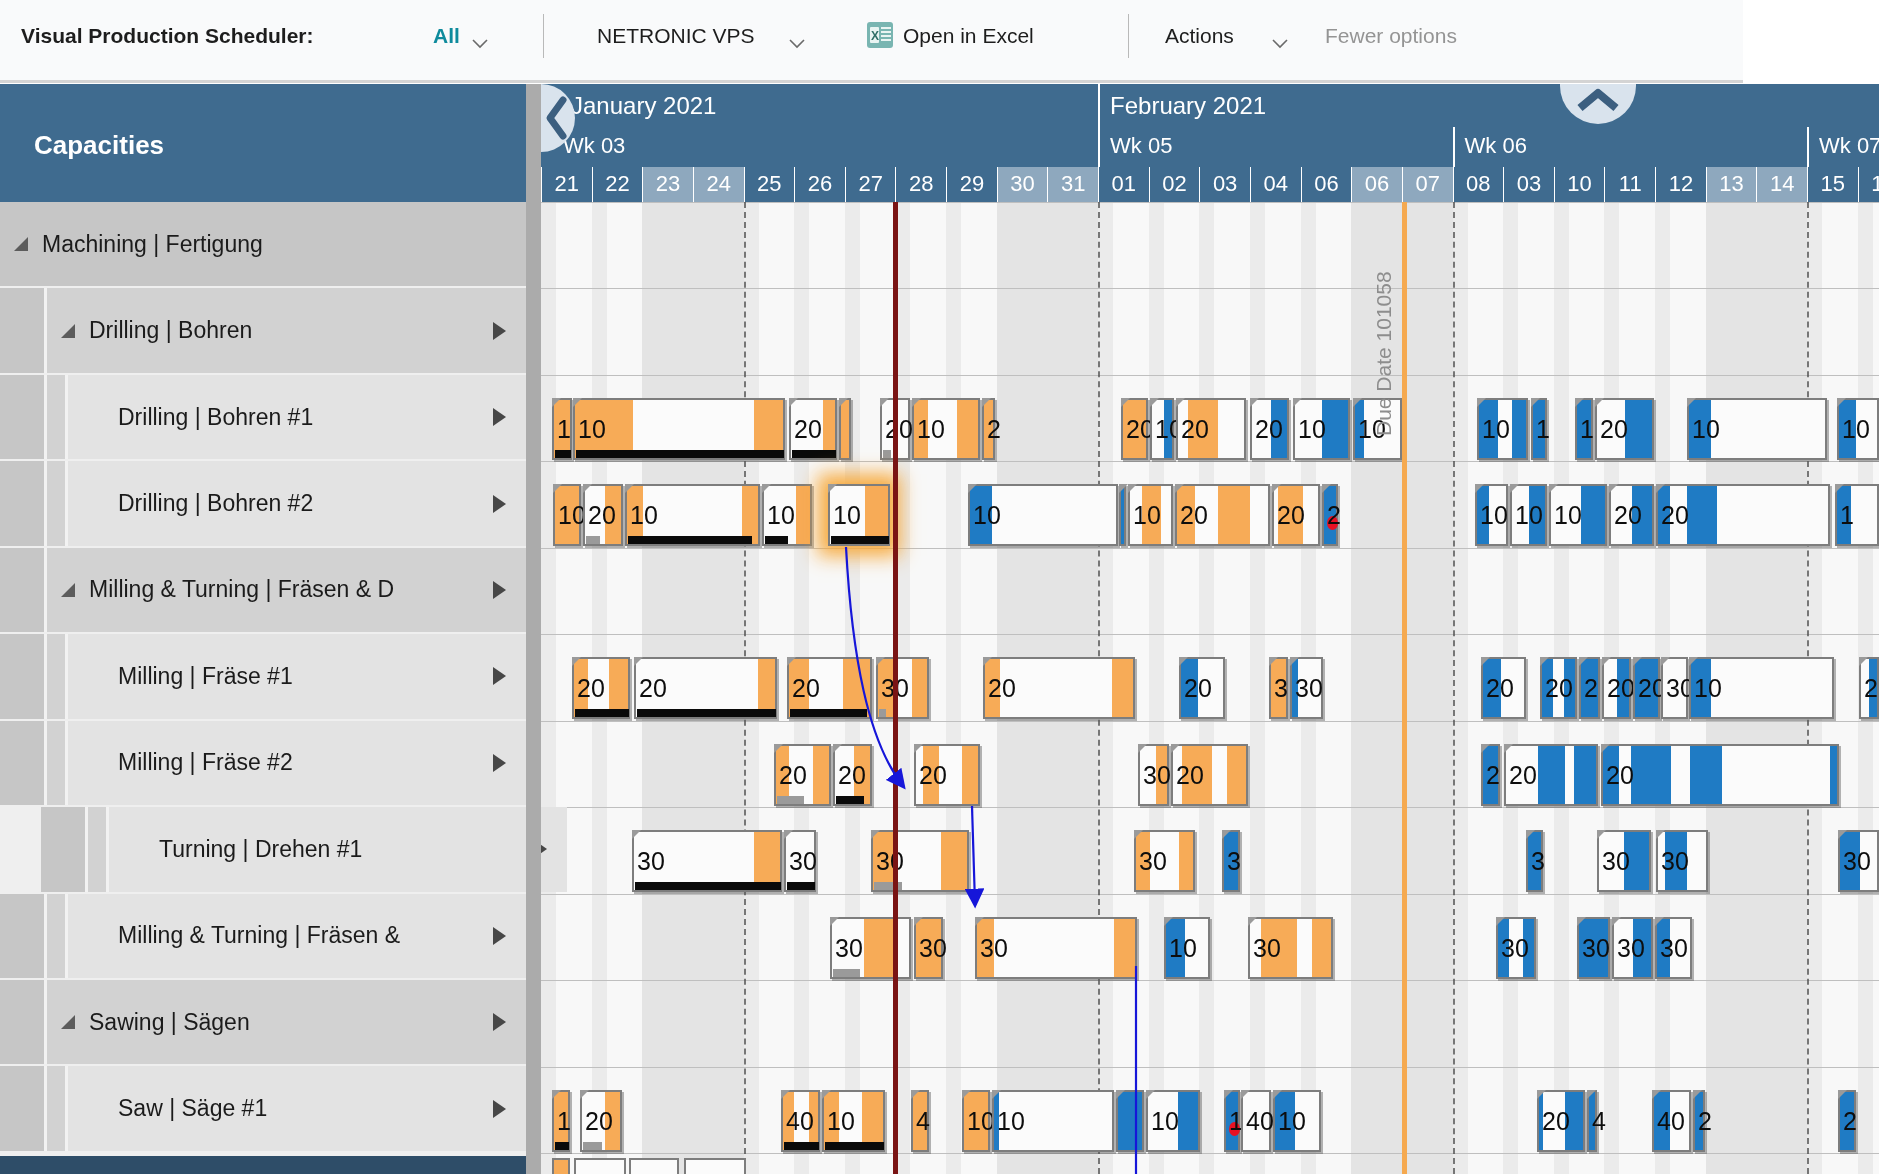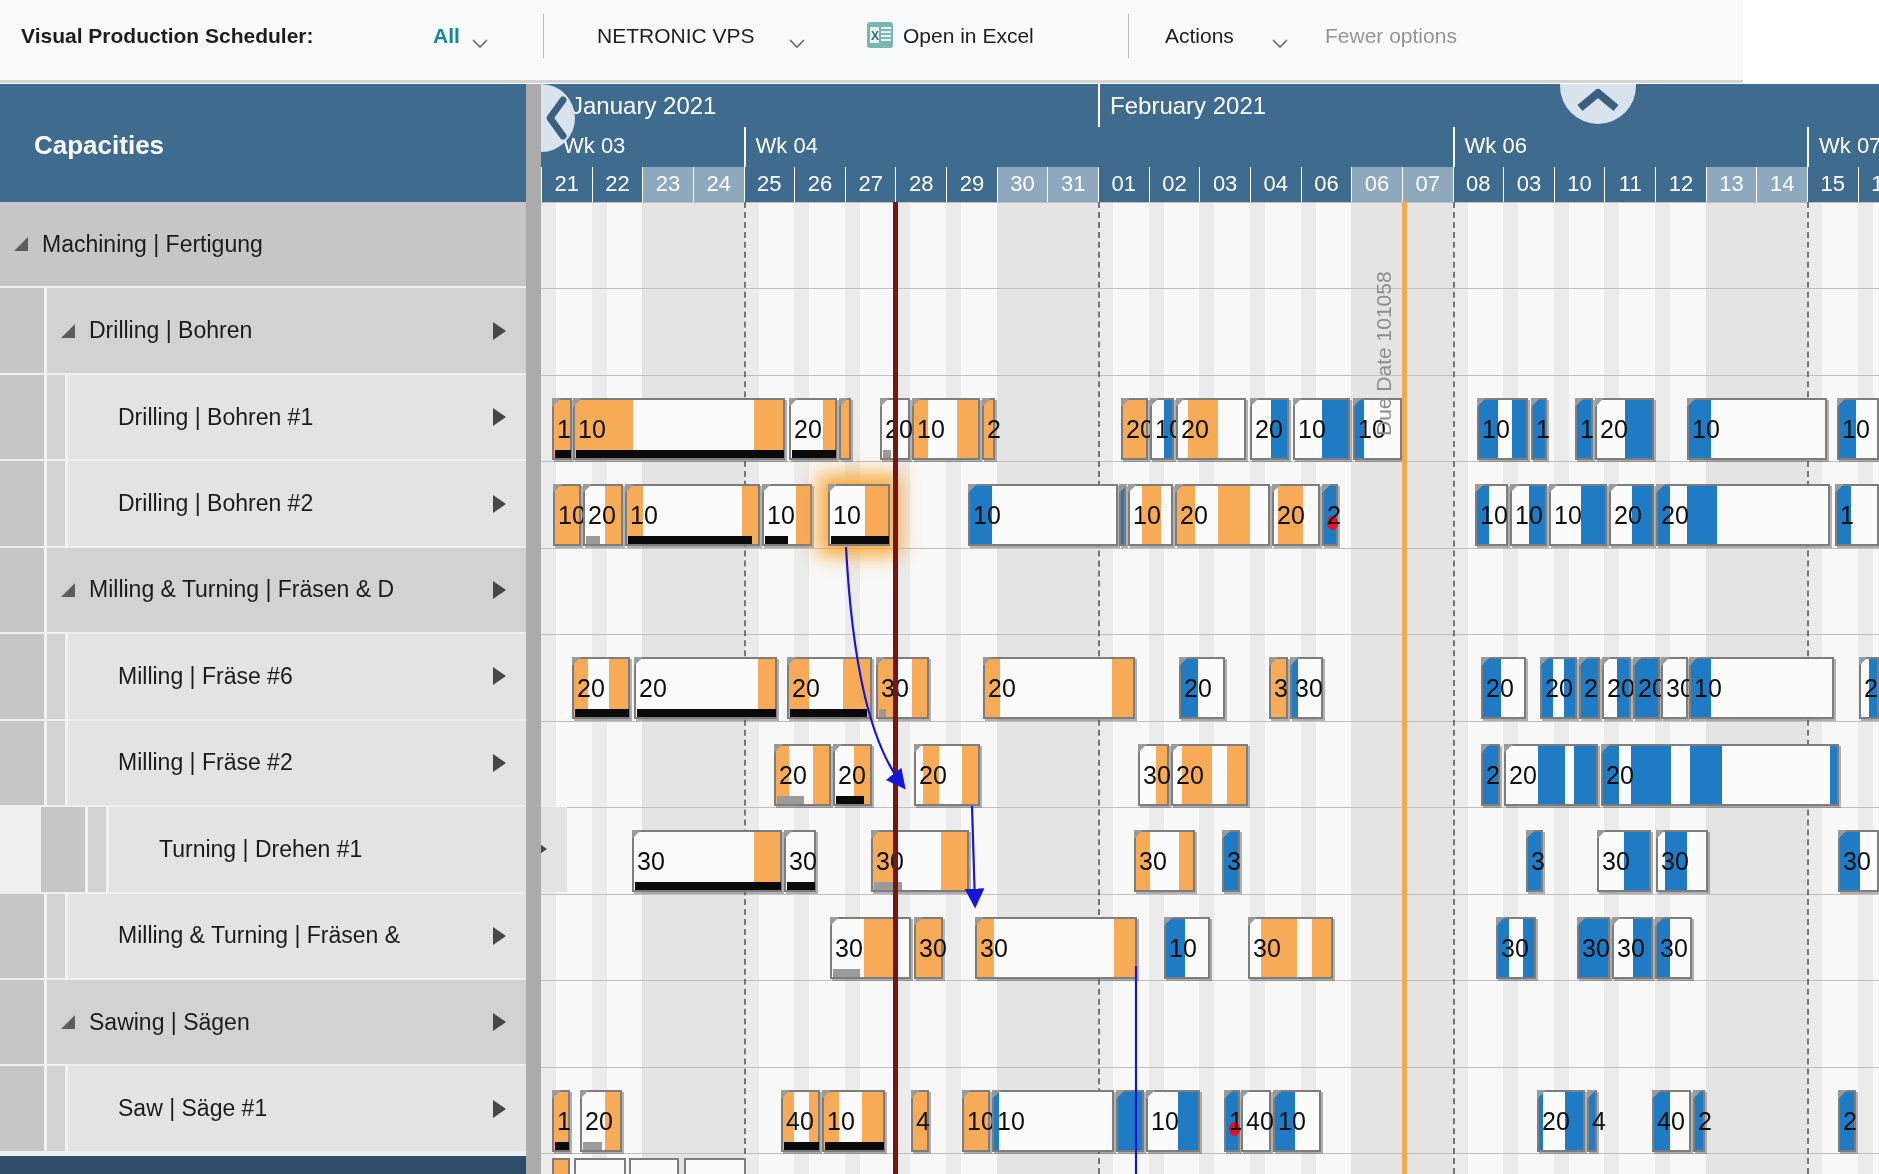--- a/index.html
+++ b/index.html
@@ -97,21 +97,21 @@
     <span class="tb" style="left:1272px;top:30px"><svg width="16" height="10">
           <path d="M1 1 L8 8 L15 1" stroke="#6a6a6a" stroke-width="1.6" fill="none"></path>
         </svg></span>
     <span class="tb muted" style="left:1325px">Fewer options</span>
   </div>
 
   <div id="thead">
       <div class="mcell" style="left: 0px; width: 557.04px; padding-left: 30px; padding-top: 8px;">January 2021</div>
       <div class="mcell" style="left: 557.04px; width: 810.24px; padding-left: 10px; padding-top: 8px; border-left: 2px solid rgb(255, 255, 255);">February 2021</div>
       <div class="wcell" style="left: 0px; width: 202.56px; padding-left: 22px; border-left: none;">Wk 03</div>
-      <div class="wcell" style="left: 202.56px; width: 354.48px; padding-left: 10px;">Wk 04</div>
+      <div class="wcell" style="left: 557.04px; width: 354.48px; padding-left: 10px;">Wk 05</div>
       <div class="wcell" style="left: 911.52px; width: 354.48px; padding-left: 10px;">Wk 06</div>
       <div class="wcell" style="left: 1266px; width: 101.28px; padding-left: 10px;">Wk 07</div>
       <div class="dcell" style="left: 0px; width: 50.64px;">21</div>
       <div class="dcell" style="left: 50.64px; width: 50.64px;">22</div>
       <div class="dcell we" style="left: 101.28px; width: 50.64px;">23</div>
       <div class="dcell we" style="left: 151.92px; width: 50.64px;">24</div>
       <div class="dcell" style="left: 202.56px; width: 50.64px;">25</div>
       <div class="dcell" style="left: 253.2px; width: 50.64px;">26</div>
       <div class="dcell" style="left: 303.84px; width: 50.64px;">27</div>
       <div class="dcell" style="left: 354.48px; width: 50.64px;">28</div>
@@ -825,21 +825,21 @@
           <div class="content" style="background: rgb(210, 210, 210); padding-left: 14px;">
             <div class="tri-exp"></div>
             <span class="slabel">Milling &amp; Turning | Fräsen &amp; D</span>
             <div class="tri-right"></div>
           </div>
         </div>
         <div class="srow" style="height: 84.45px; margin-bottom: 2px;">
           <div class="strip" style="width: 44px; background: rgb(198, 198, 198);"></div>
           <div class="strip" style="width: 18px; background: rgb(210, 210, 210);"></div>
           <div class="content" style="background: rgb(227, 227, 227); padding-left: 50px;">
-            <span class="slabel">Milling | Fräse #6</span>
+            <span class="slabel">Milling | Fräse #1</span>
             <div class="tri-right"></div>
           </div>
         </div>
         <div class="srow" style="height: 84.45px; margin-bottom: 2px;">
           <div class="strip" style="width: 44px; background: rgb(198, 198, 198);"></div>
           <div class="strip" style="width: 18px; background: rgb(210, 210, 210);"></div>
           <div class="content" style="background: rgb(227, 227, 227); padding-left: 50px;">
             <span class="slabel">Milling | Fräse #2</span>
             <div class="tri-right"></div>
           </div>

